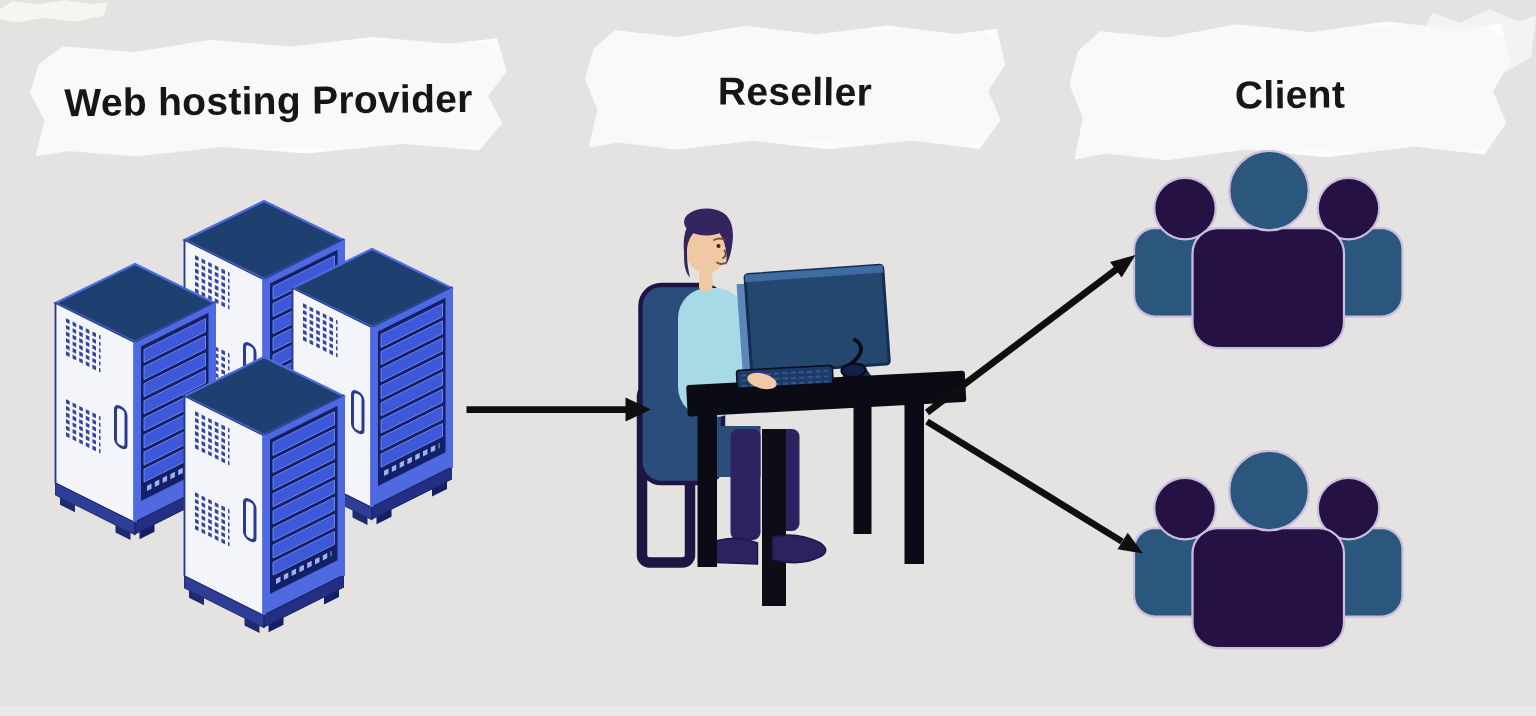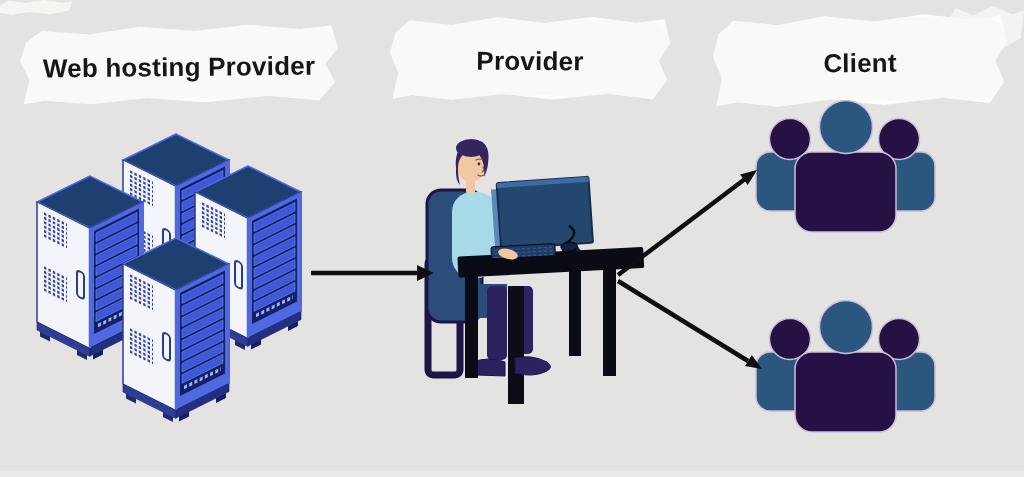--- a/index.html
+++ b/index.html
@@ -43,21 +43,21 @@
 
 <div class="stage">
 
   <div class="smudge smudge-tl"></div>
   <div class="smudge smudge-tr"></div>
 
   <div class="brush brush-1">
     <span class="label">Web hosting Provider</span>
   </div>
   <div class="brush brush-2">
-    <span class="label">Provider</span>
+    <span class="label">Reseller</span>
   </div>
   <div class="brush brush-3">
     <span class="label">Client</span>
   </div>
 
   <svg class="illus servers" viewBox="0 0 285 300" aria-hidden="true">
     <defs>
       <g id="cab">
 
         <polygon points="53,0 0,26 53,52 106,26" fill="#1d4070" stroke="#4f6ae0" stroke-width="1.5"></polygon>

